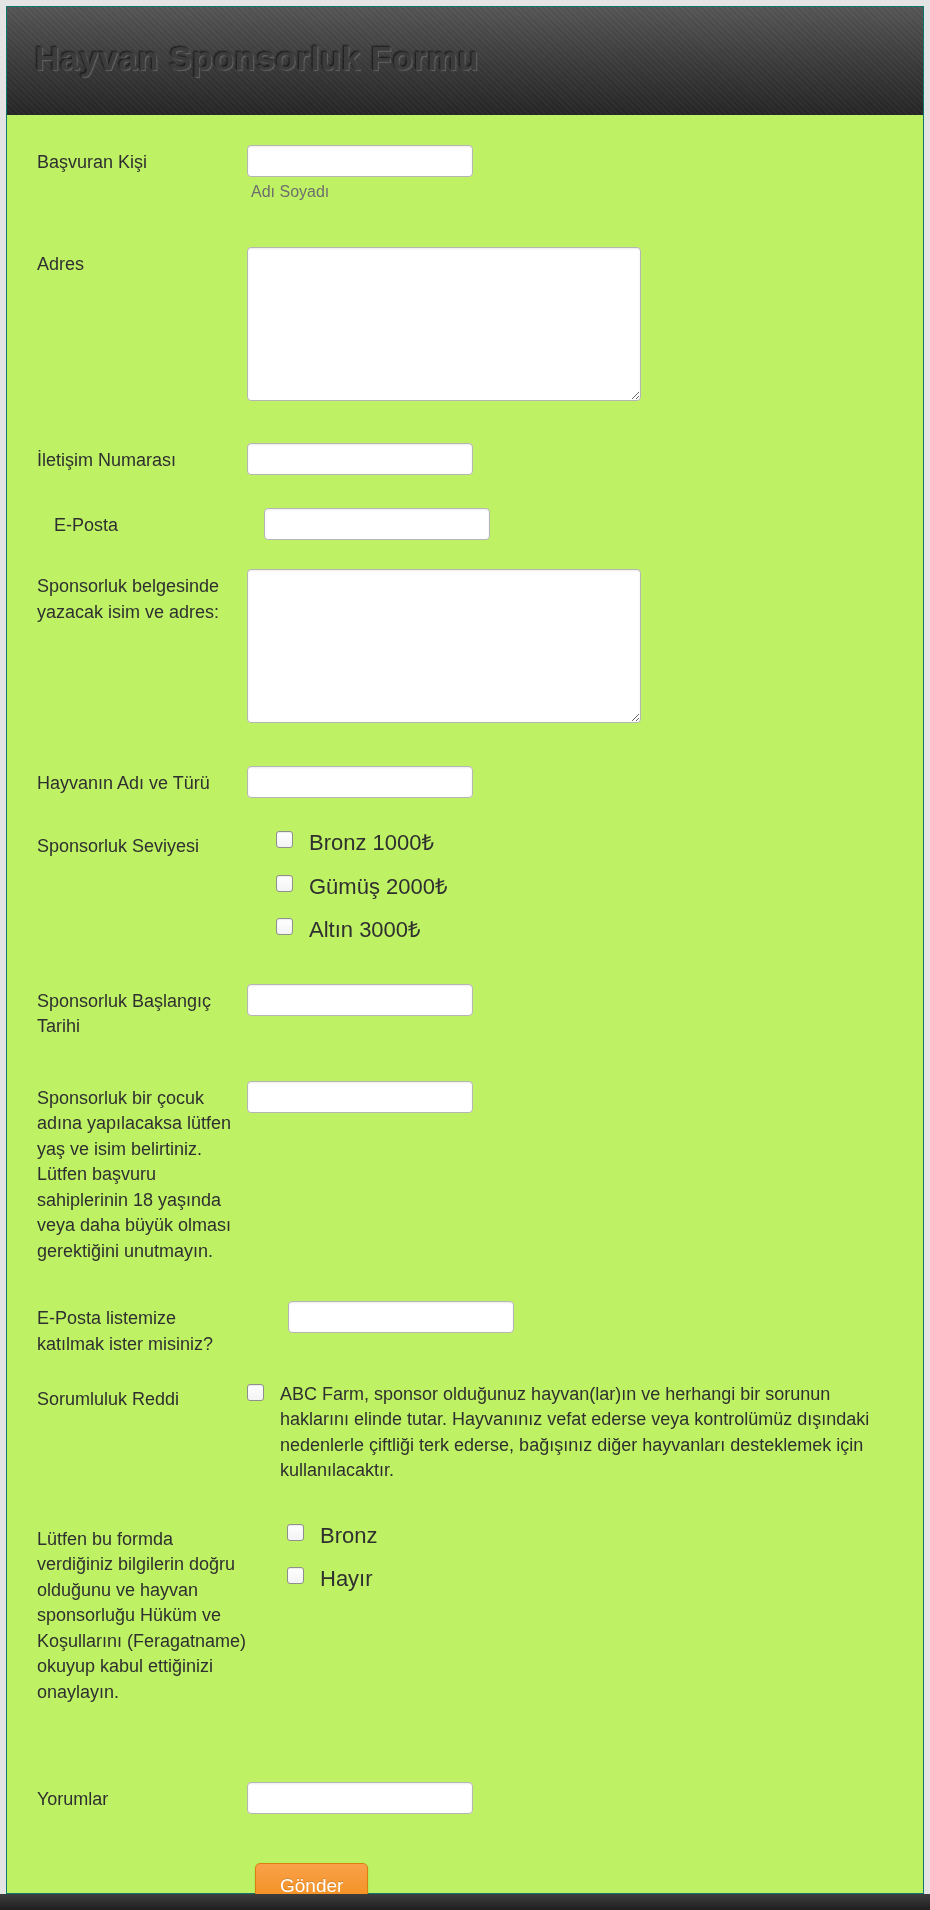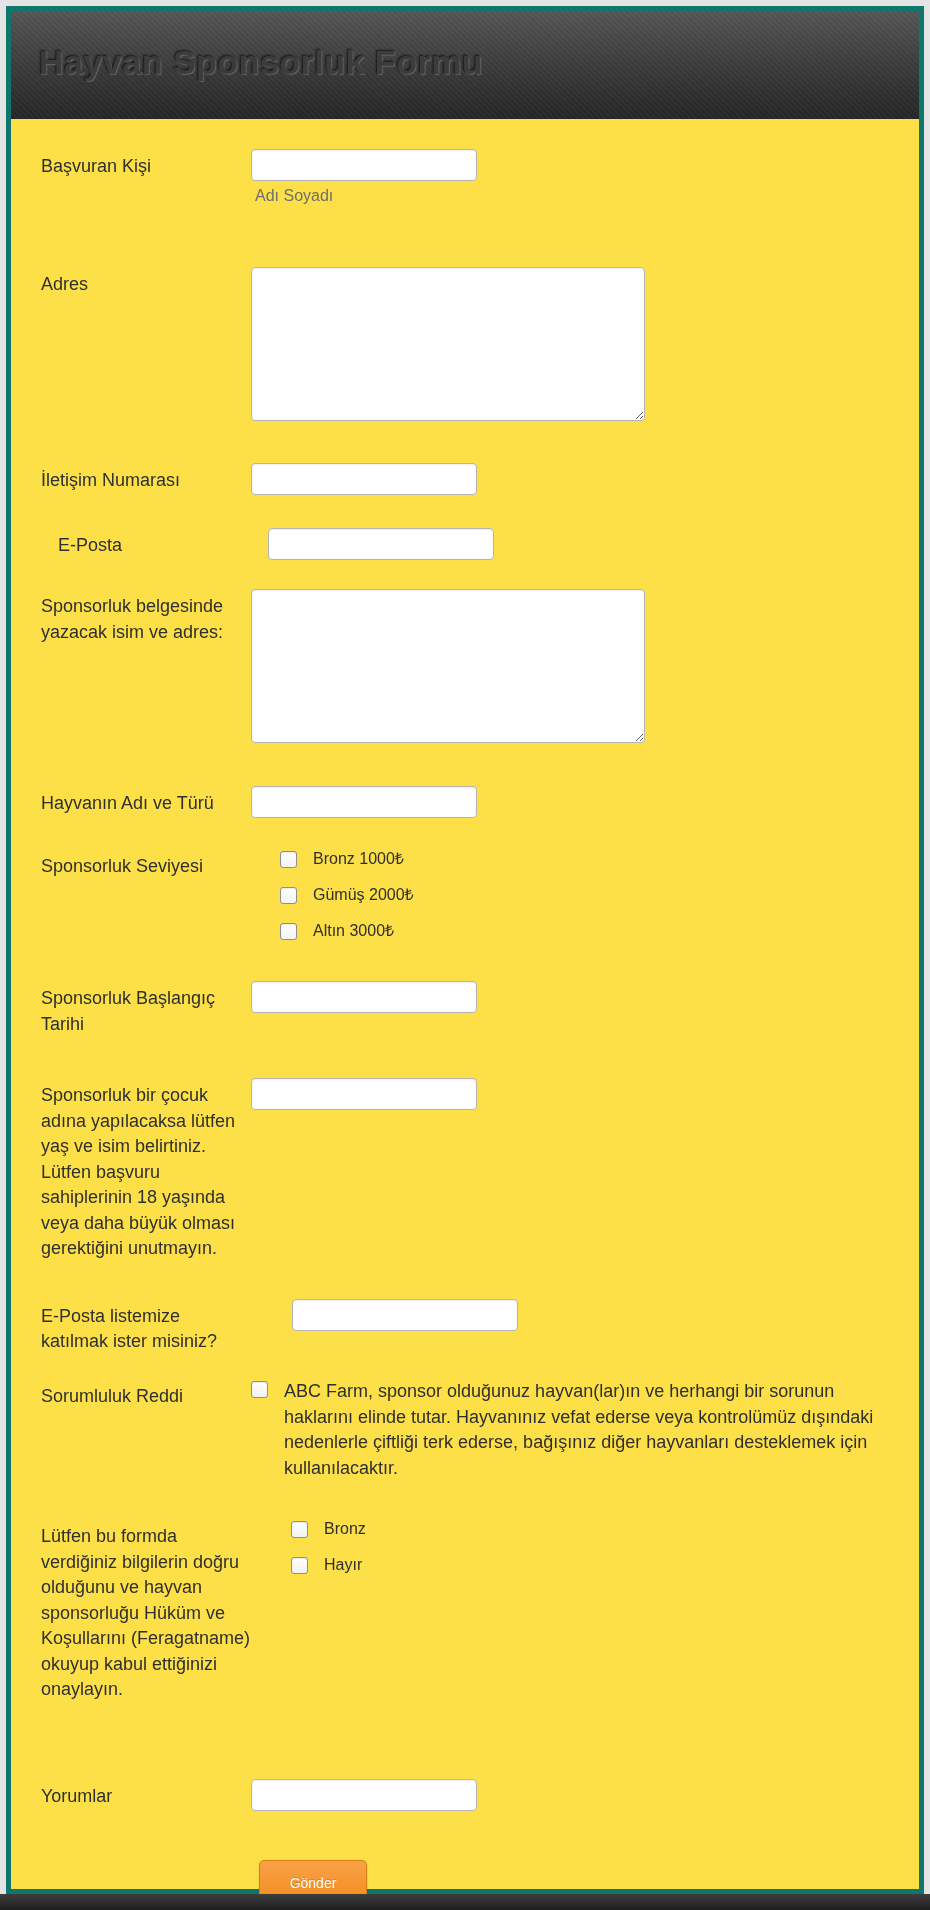--- a/index.html
+++ b/index.html
@@ -11,22 +11,22 @@
   .page {
     position: relative;
     width: 930px;
     height: 1910px;
     background: #e4e4e4;
     overflow: hidden;
   }
   .form-card {
     position: absolute;
     left: 6px; right: 6px; top: 6px; bottom: 16px;
-    background: #fde047;
-    border: 5px solid #0f766e;
+    background: #bef264;
+    border: 1px solid #0f766e;
   }
   .form-header {
     height: 108px;
     background: linear-gradient(180deg, #565656 0%, #3a3a3a 55%, #262626 100%);
     position: relative;
     overflow: hidden;
   }
   .form-header::after {
     content: "";
     position: absolute; inset: 0;
@@ -105,21 +105,21 @@
     height: 17px;
     flex: 0 0 17px;
     margin-top: 2px;
     border: 1px solid #8f8f8f;
     border-radius: 3px;
     background: linear-gradient(180deg, #ffffff, #f3f3f3);
     box-shadow: inset 0 1px 1px rgba(0,0,0,0.08);
   }
   .option-label {
     margin-left: 16px;
-    font-size: 16px;
+    font-size: 22px;
     line-height: 1.25;
     color: #2f2f2f;
     text-align: right;
   }
   .option-text {
     margin-left: 16px;
     font-size: 18px;
     line-height: 1.42;
     color: #2f2f2f;
     max-width: 622px;
@@ -131,21 +131,21 @@
   .submit-btn {
     display: inline-block;
     min-width: 108px;
     height: 46px;
     padding: 0 24px;
     background: linear-gradient(180deg, #f9a14a 0%, #f28c17 100%);
     border: 1px solid #dd7d0e;
     border-radius: 5px;
     color: #ffffff;
     font-family: "Liberation Sans", sans-serif;
-    font-size: 14px;
+    font-size: 19px;
     cursor: pointer;
     text-shadow: 0 -1px 0 rgba(0,0,0,0.15);
     box-shadow: 0 1px 2px rgba(0,0,0,0.15);
   }
   .page-footer {
     position: absolute;
     left: 0; right: 0; bottom: 0;
     height: 16px;
     background: linear-gradient(180deg, #3d3d3d 0%, #1f1f1f 100%);
   }
@@ -155,21 +155,21 @@
 
 <div class="page">
   <div class="form-card">
 
     <div class="form-header">
       <div class="form-title">Hayvan Sponsorluk Formu</div>
     </div>
 
     <div class="form-body">
 
-      <div class="row" style="margin-bottom:62px;">
+      <div class="row" style="margin-bottom:46px;">
         <div class="label-col">
           <div class="field-label">Başvuran Kişi</div>
         </div>
         <div class="control-col">
           <input type="text" class="text-input" value="" style="">
           <div class="sublabel">Adı Soyadı</div>
         </div>
       </div>
 
       <div class="row" style="margin-bottom:38px;">

